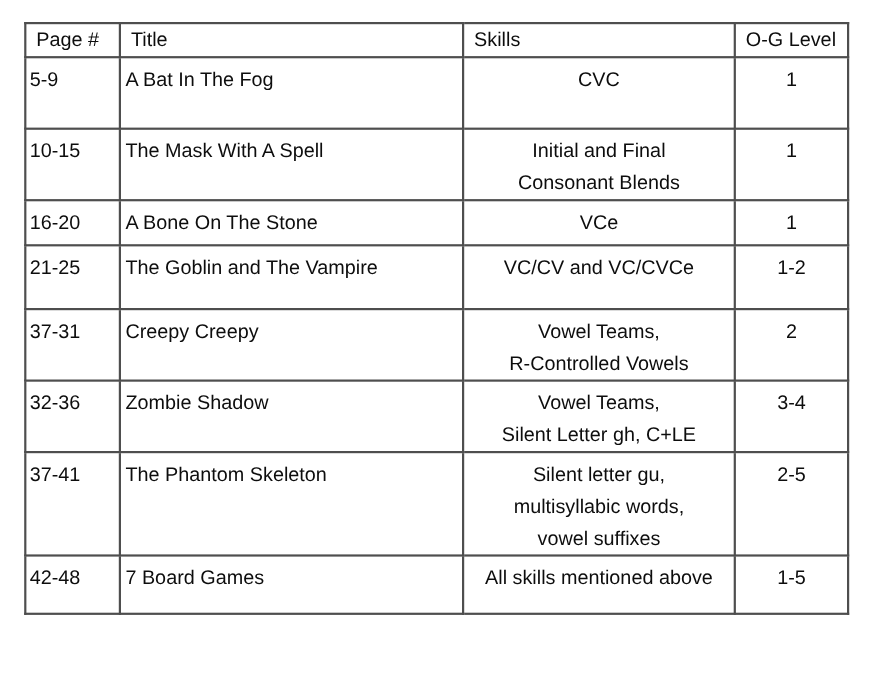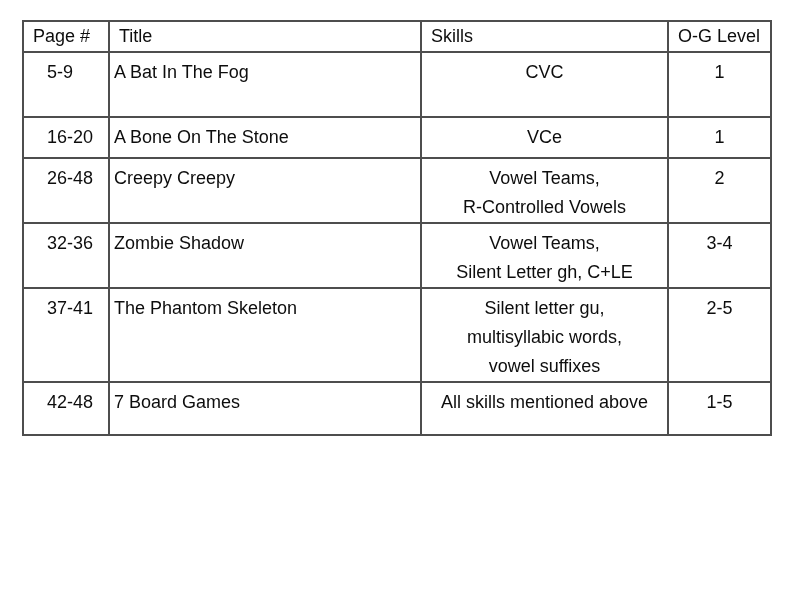--- a/index.html
+++ b/index.html
@@ -42,21 +42,21 @@
       text-align: left;
       white-space: nowrap;
       padding: 0 4px 0 9px;
       line-height: 27px;
     }
     td {
       vertical-align: top;
       padding: 5px 4px 0 4px;
       line-height: 29px;
     }
-    td.c-page  { text-align: left; padding-left: 23px; white-space: nowrap; }
+    td.c-page  { text-align: left; padding-left: 3px; white-space: nowrap; }
     td.c-title { text-align: left; white-space: nowrap; }
     td.c-skills { text-align: center; }
     td.c-level  { text-align: center; }
     td.c-skills div:empty { display: none; }
 
     tr.hdr { height: 31px; }
     tr.h65 { height: 65px; }
     tr.h57 { height: 41px; }
     tr.h58 { height: 58px; }
     tr.h90 { height: 90px; margin-top: 48px; }
@@ -84,34 +84,53 @@
     <tr class="h65">
       <td class="c-page">5-9</td>
       <td class="c-title">A Bat In The Fog</td>
       <td class="c-skills">
         <div>CVC</div>
 
       </td>
       <td class="c-level">1</td>
     </tr>
 
+    <tr class="h65">
+      <td class="c-page">10-15</td>
+      <td class="c-title">The Mask With A Spell</td>
+      <td class="c-skills">
+        <div>Initial and Final</div>
+        <div>Consonant Blends</div>
+
+      </td>
+      <td class="c-level">1</td>
+    </tr>
 
     <tr class="h57">
       <td class="c-page">16-20</td>
       <td class="c-title">A Bone On The Stone</td>
       <td class="c-skills">
         <div>VCe</div>
 
       </td>
       <td class="c-level">1</td>
     </tr>
 
+    <tr class="h58">
+      <td class="c-page">21-25</td>
+      <td class="c-title">The Goblin and The Vampire</td>
+      <td class="c-skills">
+        <div>VC/CV and VC/CVCe</div>
+
+      </td>
+      <td class="c-level">1-2</td>
+    </tr>
 
     <tr class="h65">
-      <td class="c-page">26-48</td>
+      <td class="c-page">37-31</td>
       <td class="c-title">Creepy Creepy</td>
       <td class="c-skills">
         <div>Vowel Teams,</div>
         <div>R-Controlled Vowels</div>
 
       </td>
       <td class="c-level">2</td>
     </tr>
 
     <tr class="h65">

